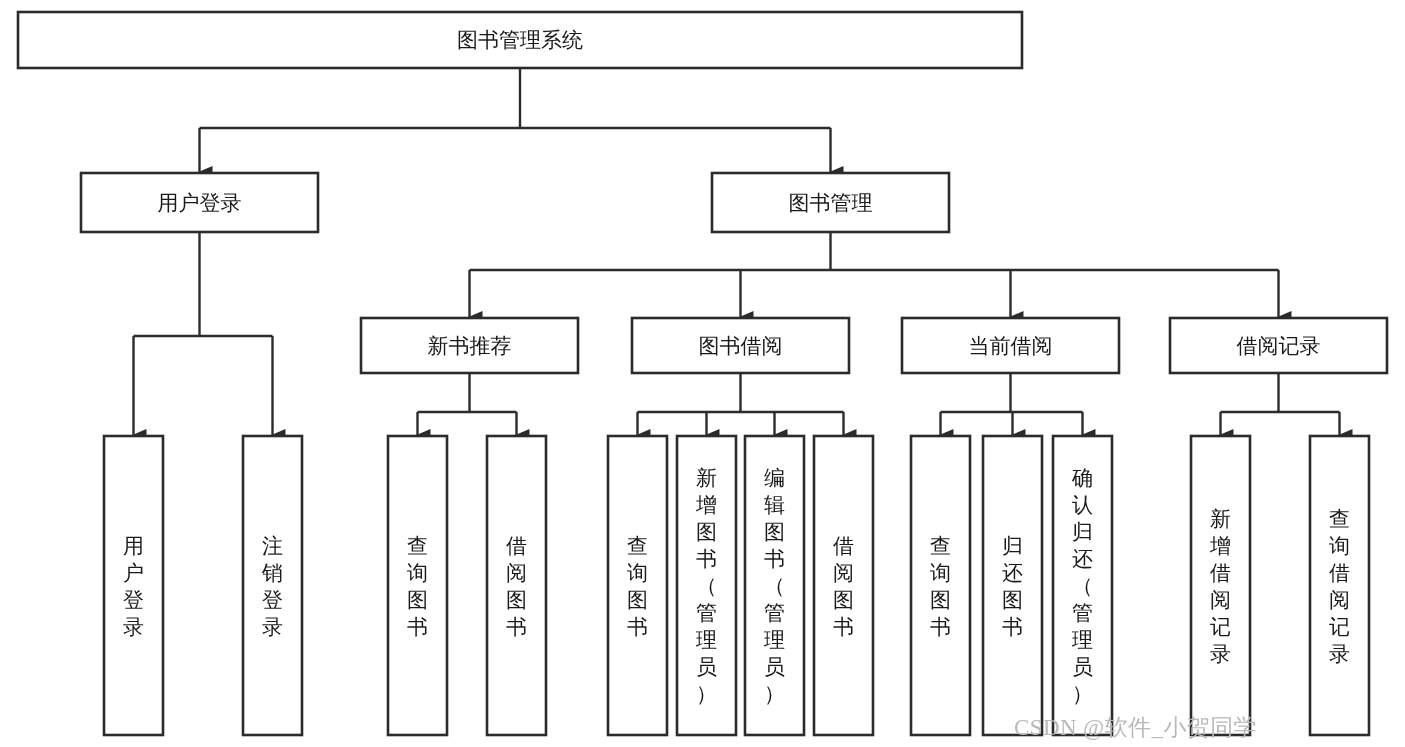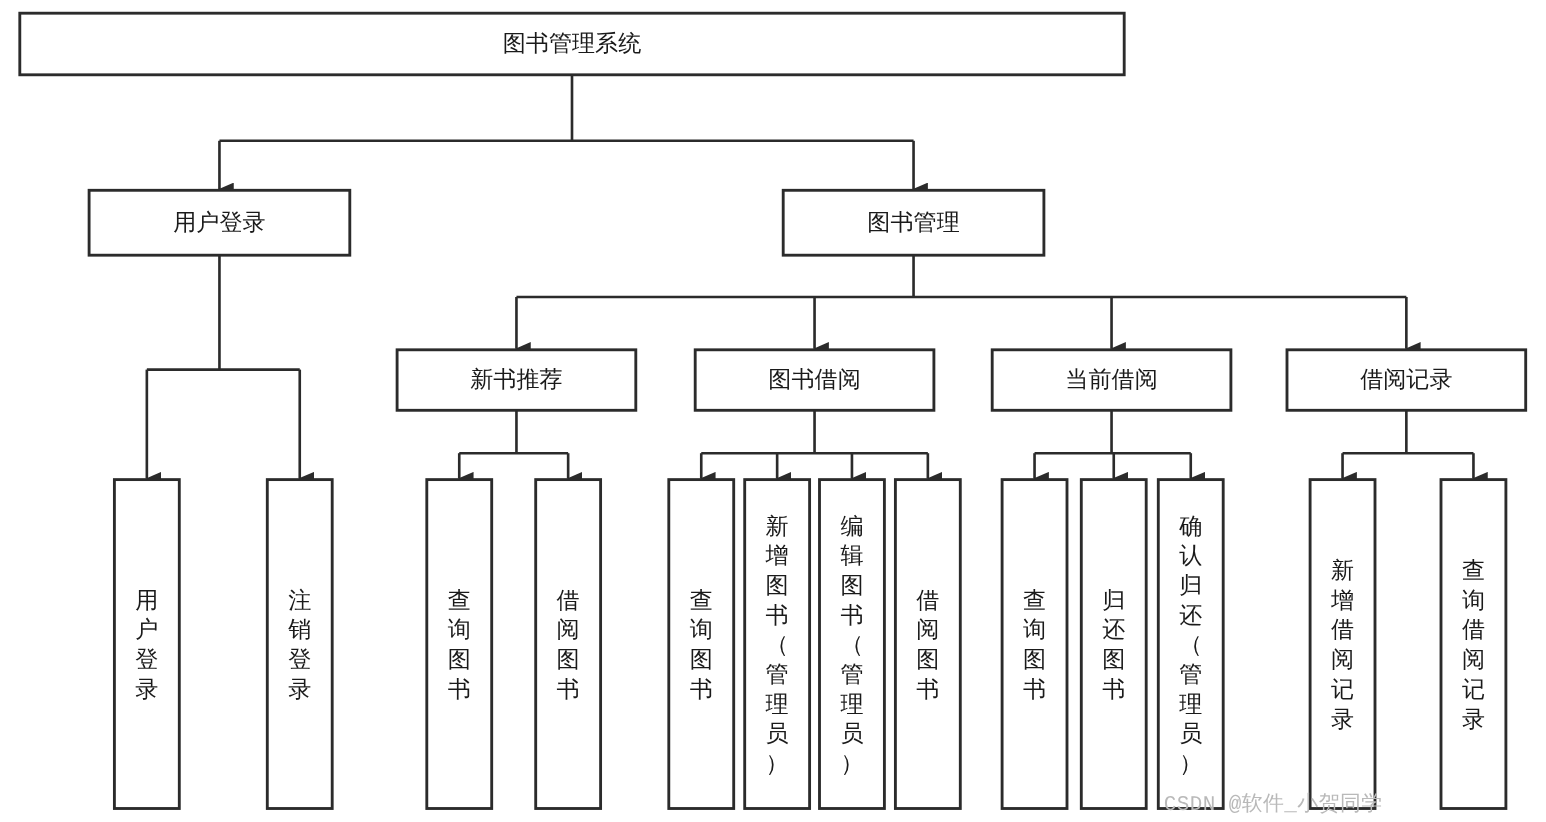--- a/index.html
+++ b/index.html
@@ -52,22 +52,22 @@
   .node-label-v {
     font-family: "DejaVu Sans", "Liberation Sans", sans-serif;
     font-size: 21px;
     fill: #1a1a1a;
     text-anchor: middle;
   }
   .watermark-text {
     position: absolute;
     right: 8px;
     bottom: 4px;
-    font-family: Liberation Mono, monospace;
-    font-size: 19px;
+    font-family: Liberation Serif, serif;
+    font-size: 23px;
     color: #b9b9b9;
     white-space: nowrap;
     letter-spacing: 0.4px;
     user-select: none;
   }
 </style>
 </head>
 <body>
 
 <div id="diagram-root">

